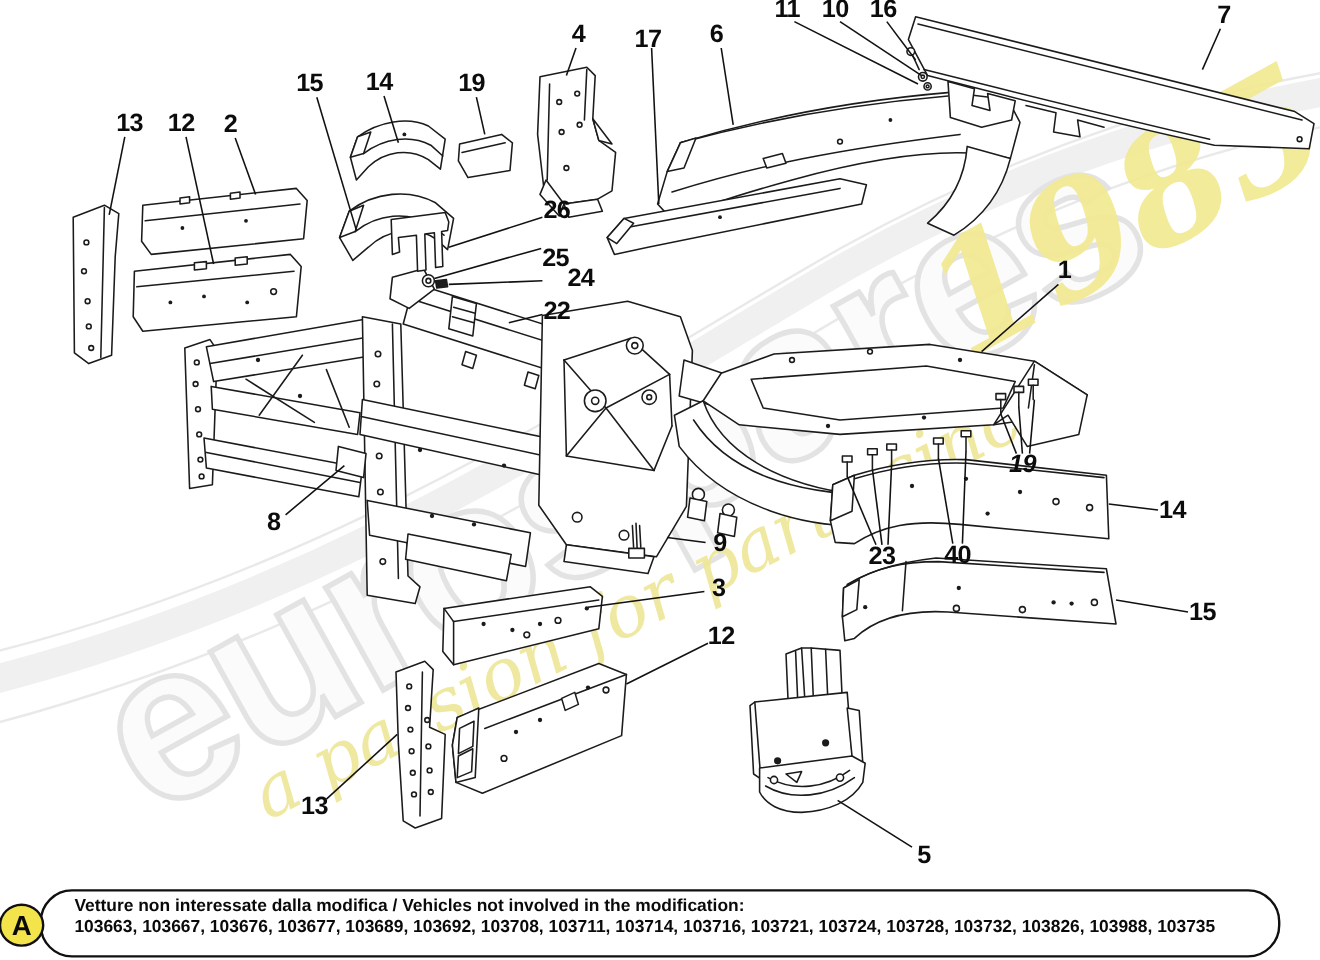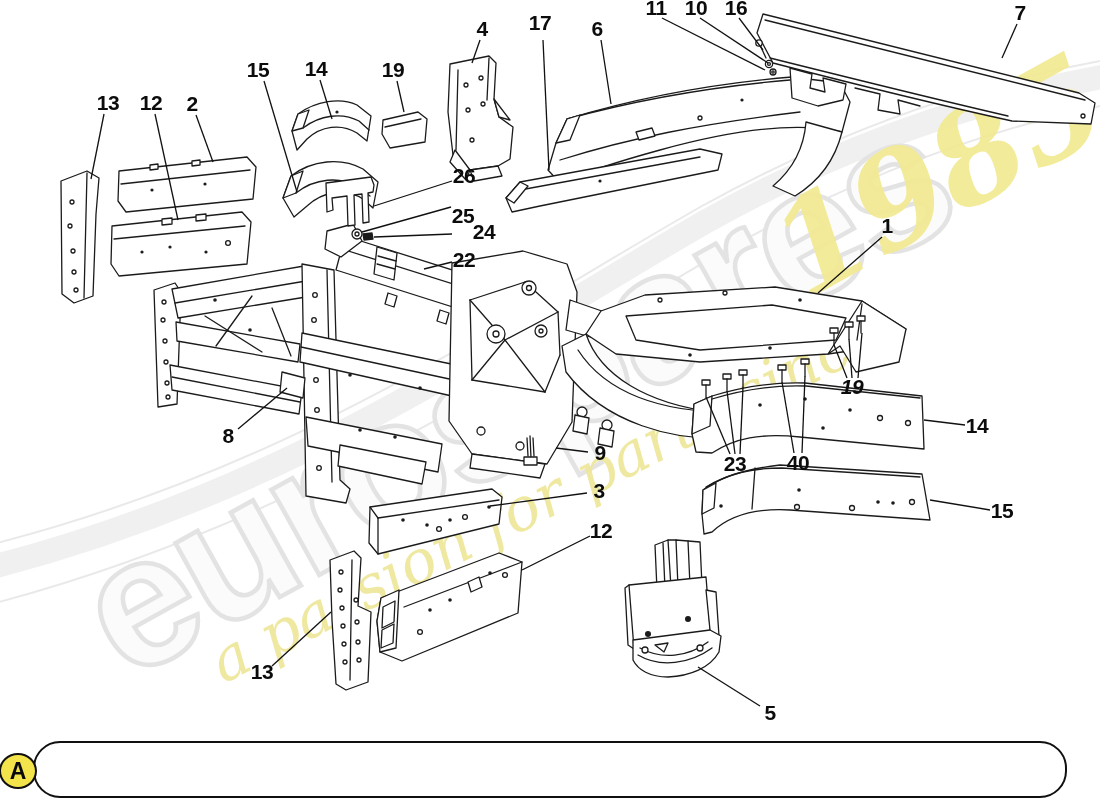--- a/index.html
+++ b/index.html
@@ -399,21 +399,21 @@
   </svg>
 
   <div id="callout-labels">
       <div class="callout" style="left: 108px; top: 103px;">13</div>
       <div class="callout" style="left: 151px; top: 103px;">12</div>
       <div class="callout" style="left: 192px; top: 104px;">2</div>
       <div class="callout" style="left: 258px; top: 70px;">15</div>
       <div class="callout" style="left: 316px; top: 69px;">14</div>
       <div class="callout" style="left: 393px; top: 70px;">19</div>
       <div class="callout" style="left: 482px; top: 29px;">4</div>
-      <div class="callout" style="left: 540px; top: 23px; text-align: center;">17</div>
+      <div class="callout" style="left: 540px; top: 33px; text-align: center;">17</div>
       <div class="callout" style="left: 597px; top: 29px;">6</div>
       <div class="callout" style="left: 656px; top: 8px;">11</div>
       <div class="callout" style="left: 696px; top: 8px;">10</div>
       <div class="callout" style="left: 736px; top: 8px;">16</div>
       <div class="callout" style="left: 1020px; top: 13px;">7</div>
       <div class="callout" style="left: 464px; top: 176px;">26</div>
       <div class="callout" style="left: 463px; top: 204px; margin-top: 12px;">25</div>
       <div class="callout" style="left: 484px; top: 232px;">24</div>
       <div class="callout" style="left: 464px; top: 260px;">22</div>
       <div class="callout" style="left: 887px; top: 226px;">1</div>
@@ -428,15 +428,17 @@
       <div class="callout" style="left: 1002px; top: 511px;">15</div>
       <div class="callout" style="left: 262px; top: 672px;">13</div>
       <div class="callout" style="left: 770px; top: 713px;">5</div>
     </div>
 
   <div class="footer-box">
     <div class="footer-badge">
       <span>A</span>
     </div>
     <div class="footer-text">
+      <div>Vetture non interessate dalla modifica / Vehicles not involved in the modification:</div>
+      <div>103663, 103667, 103676, 103677, 103689, 103692, 103708, 103711, 103714, 103716, 103721, 103724, 103728, 103732, 103826, 103988, 103735</div>
     </div>
   </div>
 </div>
 
 </body></html>

